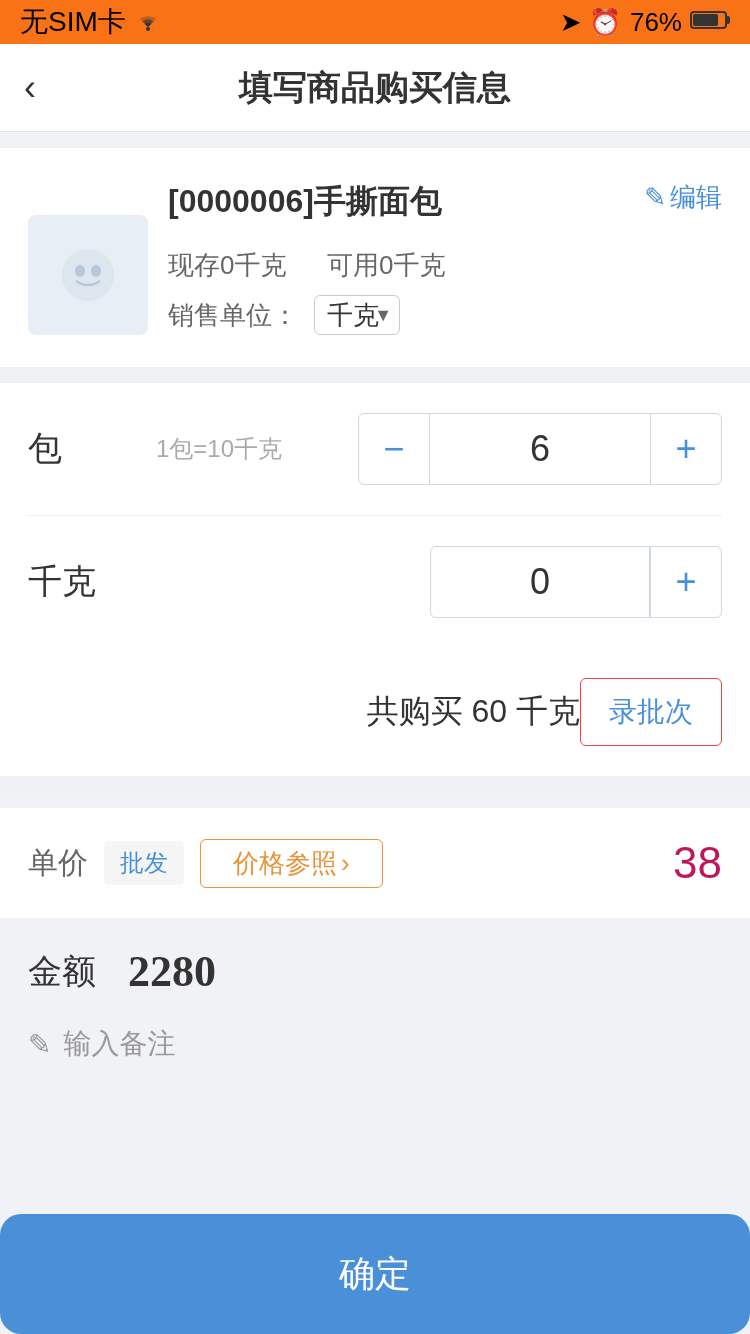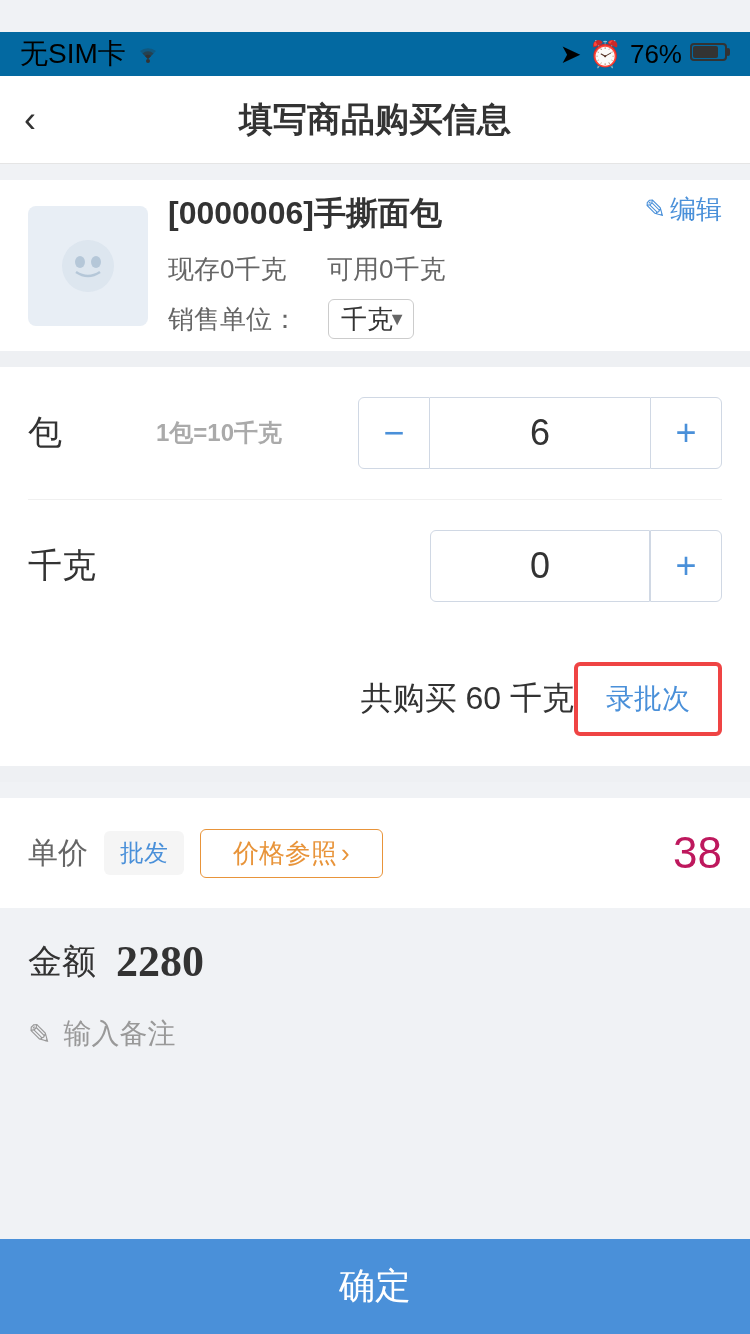--- a/index.html
+++ b/index.html
@@ -8,27 +8,26 @@
       width: 750px;
       min-height: 1334px;
       font-family: -apple-system, "PingFang SC", "Helvetica Neue", sans-serif;
       background: #f0f2f5;
       position: relative;
     }
 
     
     .status-bar {
       height: 44px;
-      background: #0369a1;
+      background: #f97316;
       display: flex;
       align-items: center;
       justify-content: space-between;
       padding: 8px 20px;
       font-size: 28px;
-      margin-top: 32px;
     }
     .status-left {
       display: flex;
       align-items: center;
       gap: 8px;
       font-size: 28px;
       font-weight: 500;
     }
     .status-center {
       font-size: 30px;
@@ -63,24 +62,24 @@
     }
     .nav-title {
       font-size: 34px;
       font-weight: 600;
       color: #333;
     }
 
     
     .product-card {
       background: #fff;
-      padding: 12px 28px;
+      padding: 32px 28px;
       margin-top: 16px;
       display: flex;
-      align-items: center;
+      align-items: flex-end;
       gap: 20px;
     }
     .product-image {
       width: 120px;
       height: 120px;
       background: #e8eef5;
       border-radius: 8px;
       display: flex;
       align-items: center;
       justify-content: center;
@@ -108,26 +107,26 @@
       font-size: 26px;
       color: #4a90d9;
       display: flex;
       align-items: center;
       gap: 4px;
       cursor: pointer;
     }
     .product-stock {
       font-size: 26px;
       color: #666;
-      margin-top: 16px;
+      margin-top: 24px;
     }
     .product-unit-row {
       display: flex;
       align-items: center;
-      gap: 30px;
+      gap: 16px;
       margin-top: 12px;
     }
     .unit-label {
       font-size: 26px;
       color: #666;
     }
     .unit-select {
       border: 1px solid #ccc;
       border-radius: 6px;
       padding: 4px 20px 4px 12px;
@@ -175,21 +174,20 @@
     }
     .qty-label {
       font-size: 34px;
       color: #333;
       min-width: 120px;
     }
     .qty-sublabel {
       font-size: 24px;
       color: #aaa;
       margin-left: 8px;
-      font-weight: bold;
     }
     .qty-controls {
       display: flex;
       align-items: center;
       margin-left: auto;
       gap: 0;
     }
     .qty-btn {
       width: 72px;
       height: 72px;
@@ -233,21 +231,21 @@
       padding: 30px 28px;
       display: flex;
       align-items: center;
       justify-content: flex-end;
     }
     .total-text {
       font-size: 32px;
       color: #333;
     }
     .record-batch-btn {
-      border: 4px solid #ef4444;
+      border: 1px solid #ef4444;
       border-radius: 6px;
       padding: 14px 28px;
       font-size: 28px;
       color: #4a90d9;
       background: #fff;
       cursor: pointer;
     }
 
     
     .price-section {
@@ -297,21 +295,21 @@
     }
     .amount-row {
       display: flex;
       align-items: center;
       background: #f0f2f5;
       padding-bottom: 16px;
     }
     .amount-label {
       font-size: 34px;
       color: #333;
-      margin-right: 20px;
+      margin-right: 32px;
     }
     .amount-value {
       font-size: 44px;
       color: #333;
       font-weight: 600;
       font-family: Liberation Serif, serif;
     }
     .remark-row {
       display: flex;
       align-items: center;
@@ -334,26 +332,27 @@
       flex: 1;
       min-height: 300px;
     }
 
     
     .confirm-bar {
       position: fixed;
       bottom: 0;
       left: 0;
       width: 750px;
-      height: 95px;
+      height: 120px;
       background: #4a90d9;
       display: flex;
       align-items: center;
       justify-content: center;
       cursor: pointer;
+      border-radius: 21px;
     }
     .confirm-text {
       font-size: 36px;
       color: #fff;
       font-weight: 500;
     }
 
     .main-content {
       padding-bottom: 100px;
     }

